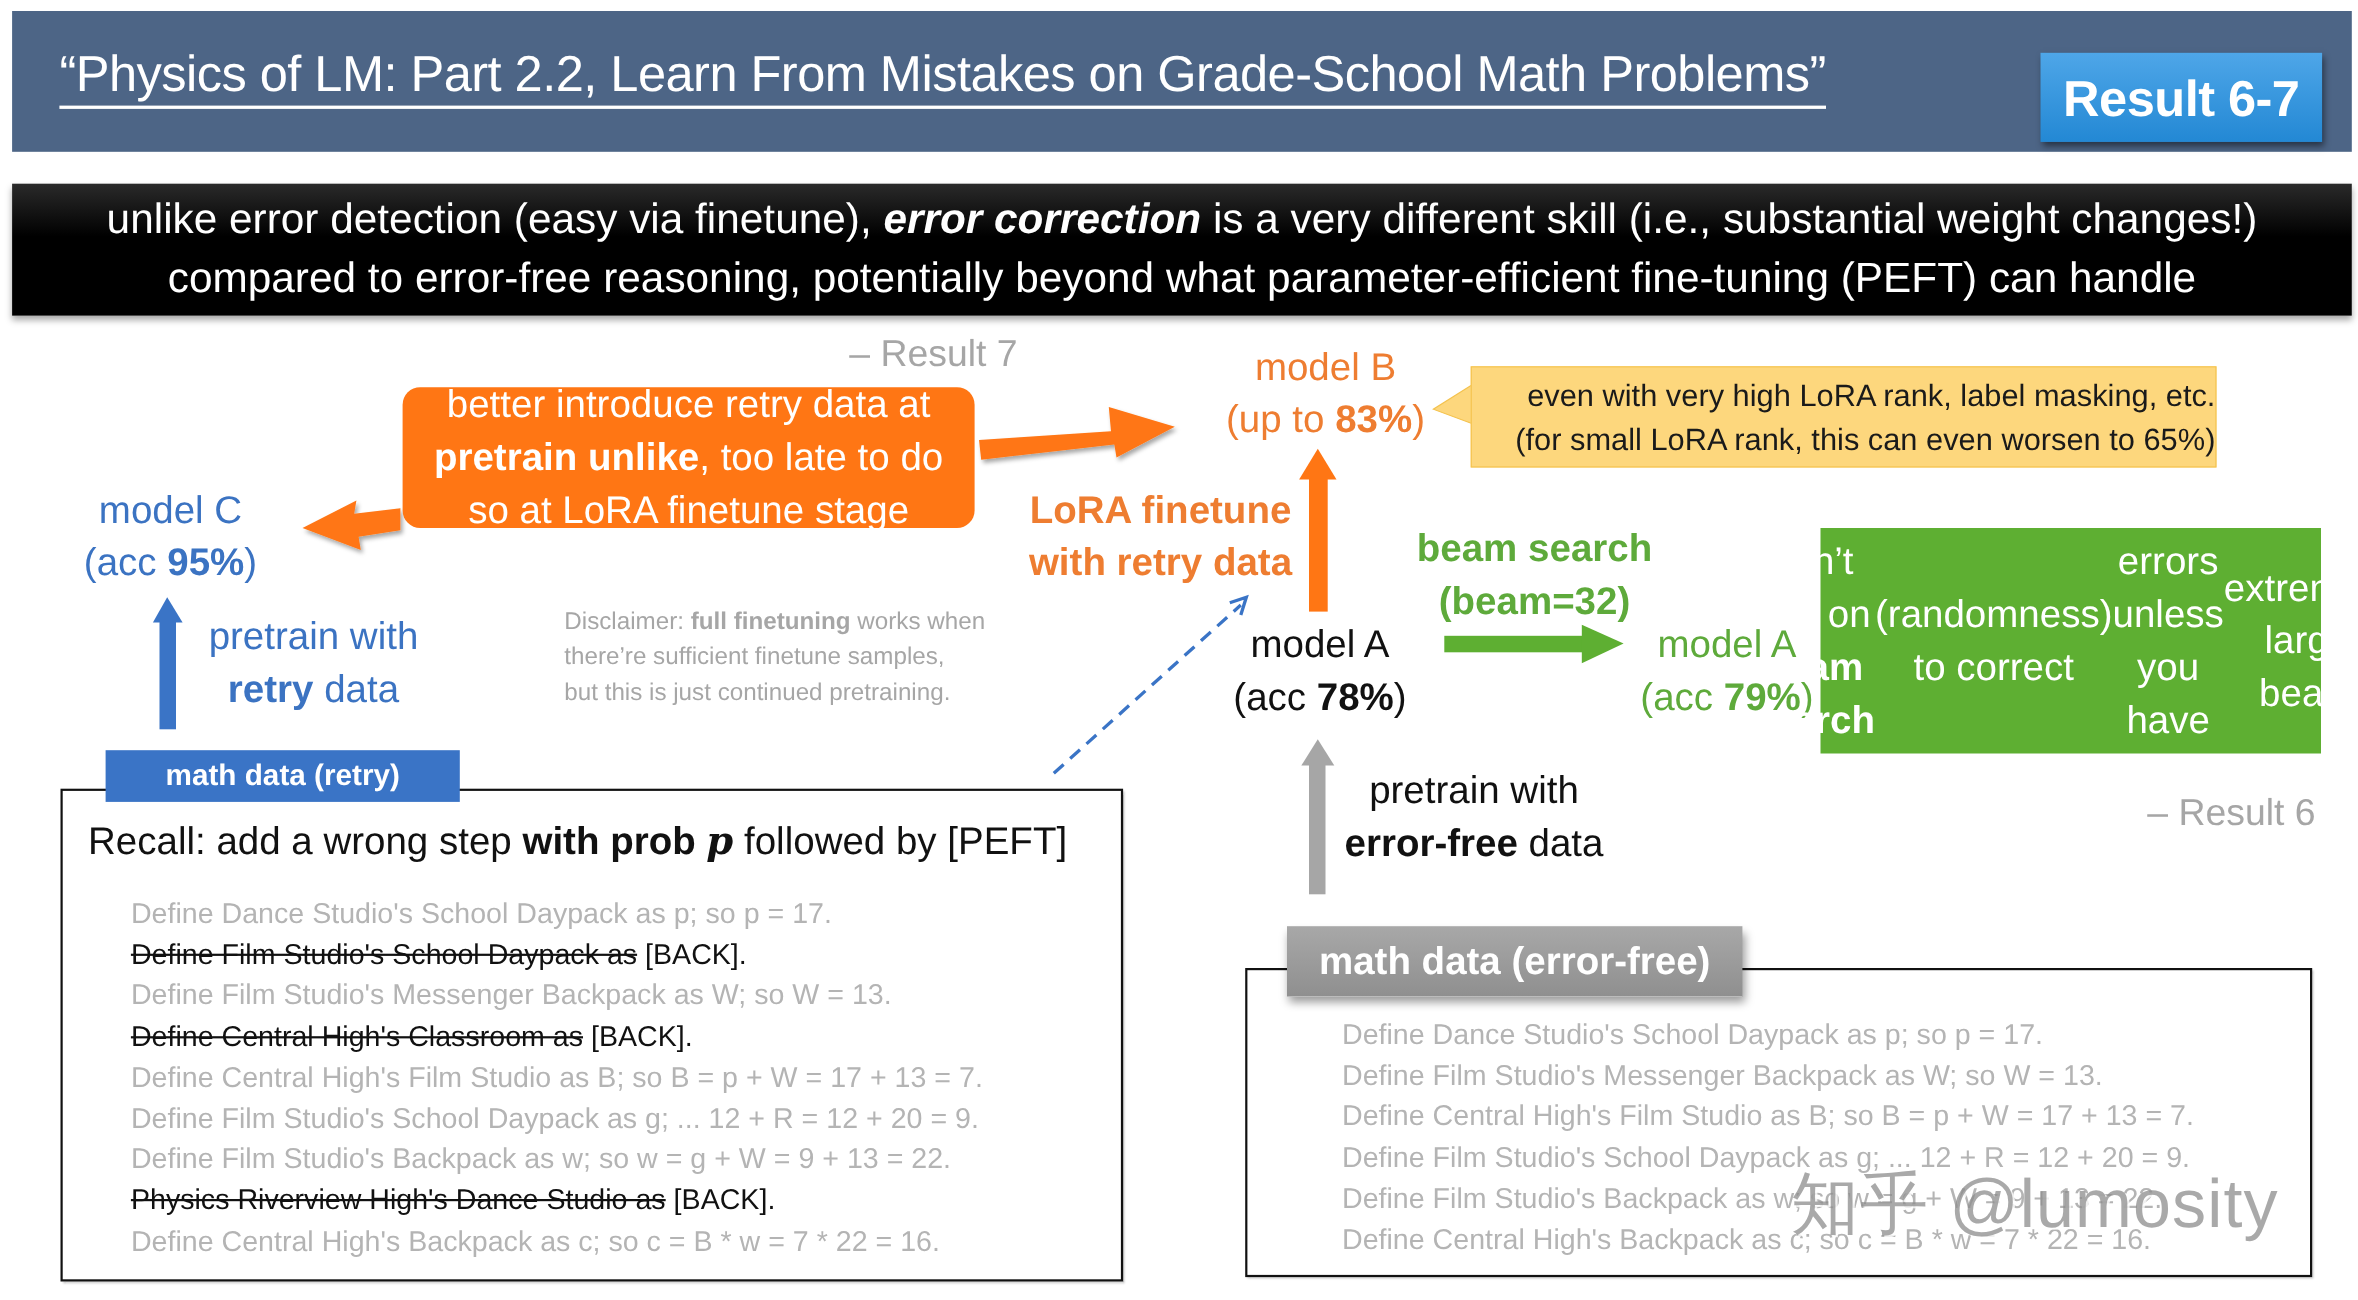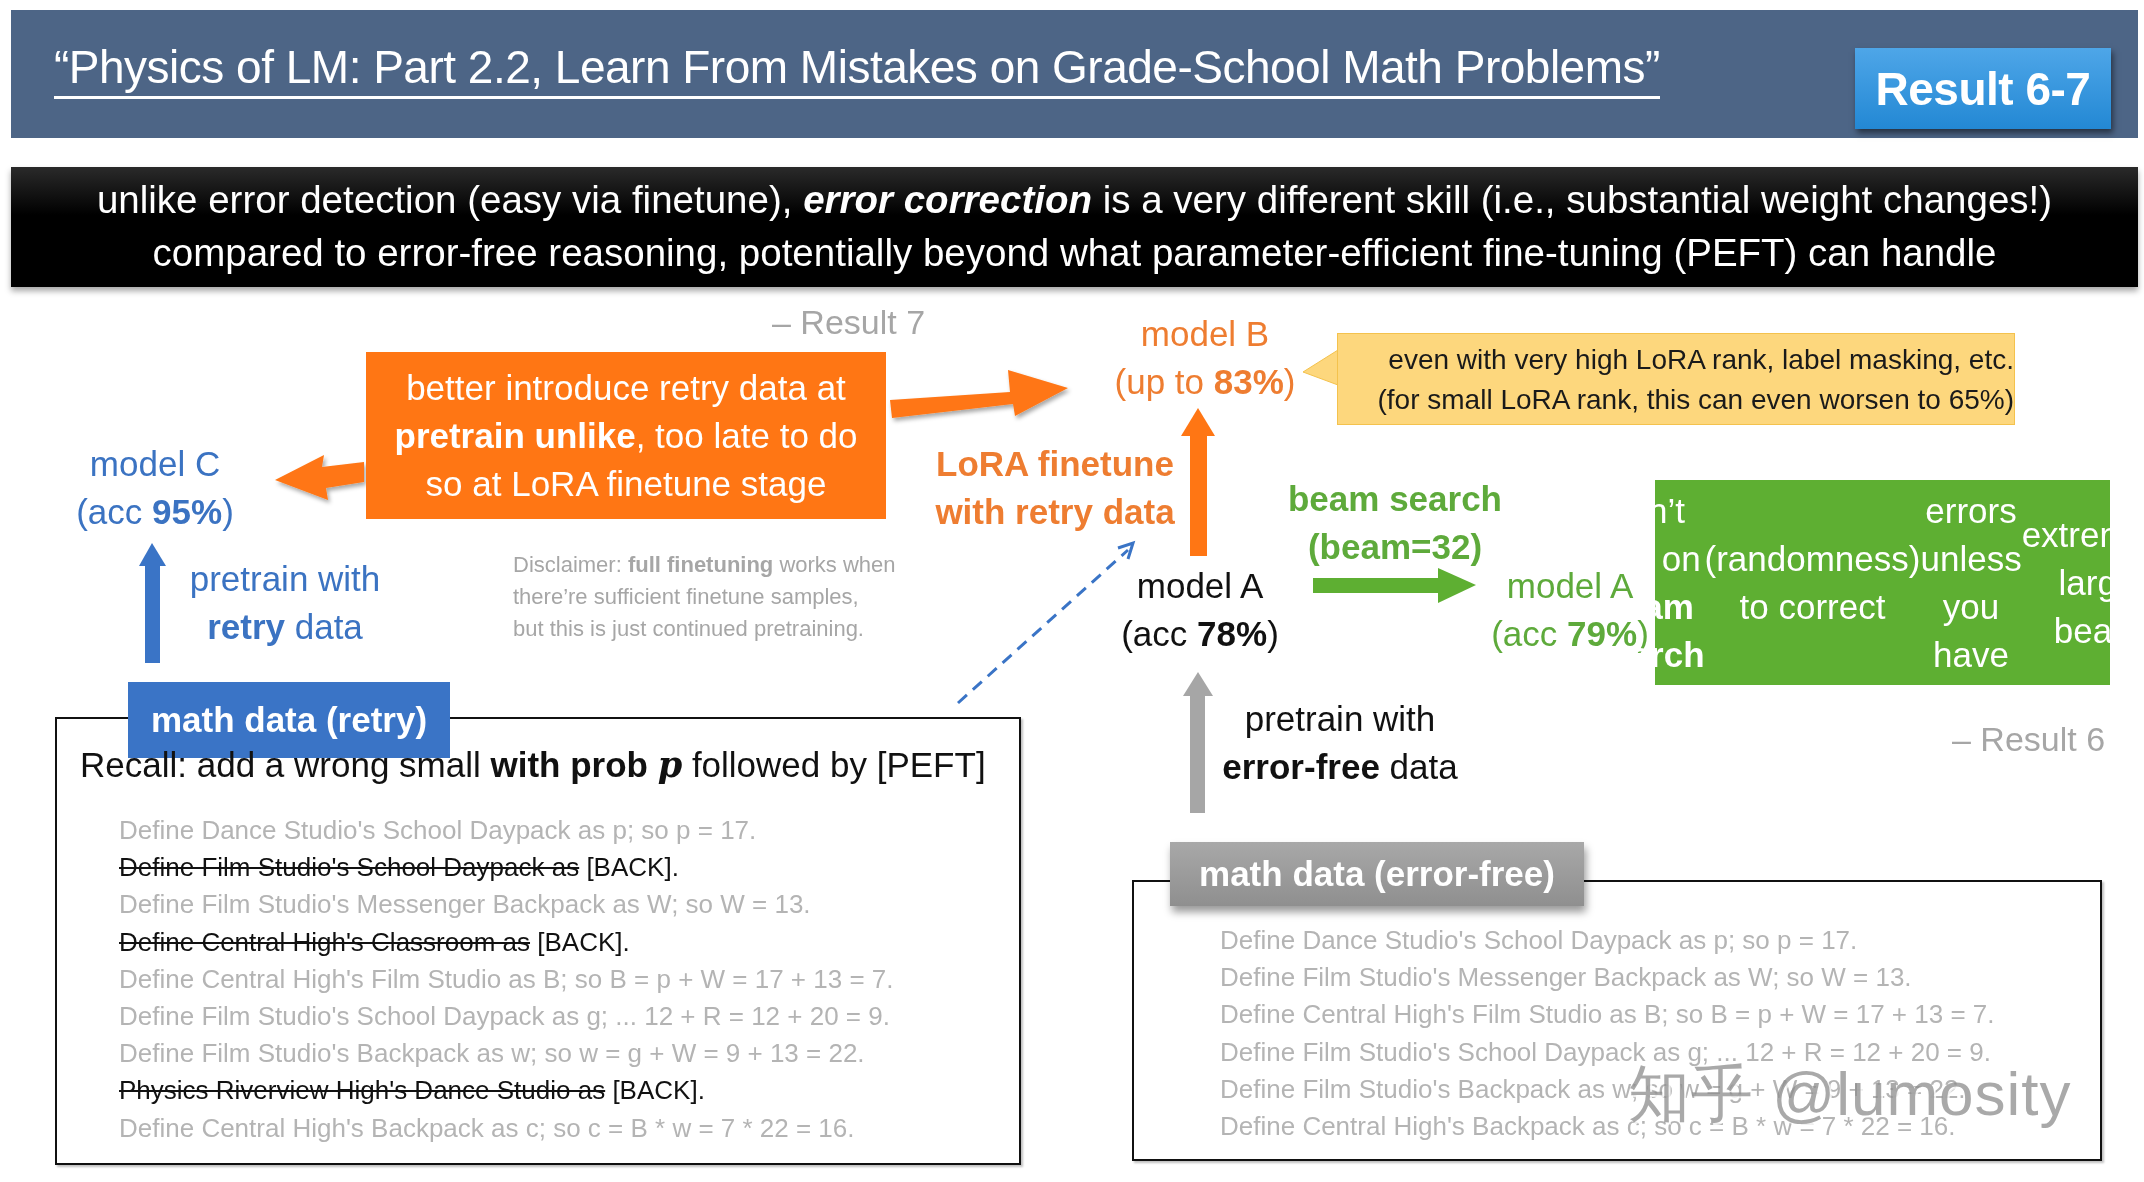--- a/index.html
+++ b/index.html
@@ -20,23 +20,23 @@
   
   #banner { left: 11px; top: 167px; width: 2127px; height: 120px;
             background: linear-gradient(#2a2a2a, #000 40%, #000);
             box-shadow: 0 4px 6px rgba(0,0,0,0.35);
             color: #fff; font-size: 38.5px; text-align: center; line-height: 53px; padding-top: 6px; box-sizing: border-box; }
   #banner b i { font-style: italic; }
 
   .c { text-align: center; white-space: nowrap; }
   .result-tag { color: #a6a6a6; font-size: 34px; white-space: nowrap; }
 
-  #orange-box { left: 366px; top: 352px; width: 520px; height: 167px; background: #ff7614;
+  #orange-box { left: 366px; top: 352px; width: 520px; height: 128px; background: #ff7614;
                 color: #fff; font-size: 35px; line-height: 48px; display: flex; flex-direction: column;
-                align-items: center; justify-content: center; text-align: center; }
+                align-items: center; justify-content: center; text-align: center; border-radius: 16px; }
 
   #model-b { left: 1090px; top: 310px; width: 230px; color: #ee7d31; font-size: 35px; line-height: 48px; }
   #callout { left: 1337px; top: 333px; width: 678px; height: 92px; background: #fdd77d;
              border: 1px solid #f4c24d; box-sizing: border-box; color: #1a1a1a; font-size: 28px;
              line-height: 40px; text-align: right; padding-top: 6px; }
 
   #model-c { left: 60px; top: 440px; width: 190px; color: #3b73c2; font-size: 35px; line-height: 48px; }
 
   #lora-label { left: 925px; top: 440px; width: 260px; color: #ee7d31; font-weight: bold; font-size: 35px; line-height: 48px; }
   #beam-label { left: 1285px; top: 475px; width: 220px; color: #5eaa3b; font-weight: bold; font-size: 35px; line-height: 48px; }
@@ -49,22 +49,22 @@
                align-items: center; justify-content: center; text-align: center; }
 
   #pretrain-retry { left: 170px; top: 555px; width: 230px; color: #3b73c2; font-size: 35px; line-height: 48px; }
   #disclaimer { left: 513px; top: 549px; width: 440px; color: #a6a6a6; font-size: 22px; line-height: 32px; }
   #pretrain-free { left: 1210px; top: 695px; width: 260px; color: #111; font-size: 35px; line-height: 48px; }
 
   
   .data-box { border: 2px solid #111; background: #fff; box-sizing: border-box;
               box-shadow: 2px 2px 2px rgba(0,0,0,0.25); }
   #retry-box { left: 55px; top: 717px; width: 966px; height: 448px; }
-  #retry-label { left: 96px; top: 682px; width: 322px; height: 76px; background: #3a74c6; color: #fff;
-                 font-weight: bold; font-size: 35px; display: flex; align-items: center; justify-content: center; margin-left: 32px; }
+  #retry-label { left: 96px; top: 682px; width: 322px; height: 47px; background: #3a74c6; color: #fff;
+                 font-weight: bold; font-size: 27px; display: flex; align-items: center; justify-content: center; }
   #recall { left: 80px; top: 740px; color: #111; font-size: 35px; white-space: nowrap; line-height: 50px; }
   #recall i { font-family: "DejaVu Serif", "Liberation Serif", serif; font-style: italic; font-weight: bold; }
 
   .line-list { color: #b4b4b4; font-size: 26px; line-height: 37.2px; white-space: nowrap; }
   .line-list .back { color: #111; }
   .line-list .back s { text-decoration-thickness: 2px; }
   #retry-lines { left: 119px; top: 812px; }
 
   #free-box { left: 1132px; top: 880px; width: 970px; height: 281px; }
   #free-label { left: 1170px; top: 842px; width: 414px; height: 64px;
@@ -196,21 +196,21 @@
   <div>but this is just continued pretraining.</div>
 </div>
 
 <div class="abs c narrow" id="pretrain-free">
   <div>pretrain with</div>
   <div><b>error-free</b><span> data</span></div>
 </div>
 
 <div class="abs data-box" id="retry-box"></div>
 <div class="abs narrow" id="retry-label">math data (retry)</div>
-<div class="abs narrow" id="recall"><span>Recall: add a wrong small </span><b>with prob </b><i>p</i><span> followed by [PEFT]</span></div>
+<div class="abs narrow" id="recall"><span>Recall: add a wrong step </span><b>with prob </b><i>p</i><span> followed by [PEFT]</span></div>
 <div class="abs line-list narrow" id="retry-lines">
   <div>Define Dance Studio's School Daypack as p; so p = 17.</div>
   <div class="back"><s>Define Film Studio's School Daypack as</s><span> [BACK].</span></div>
   <div>Define Film Studio's Messenger Backpack as W; so W = 13.</div>
   <div class="back"><s>Define Central High's Classroom as</s><span> [BACK].</span></div>
   <div>Define Central High's Film Studio as B; so B = p + W = 17 + 13 = 7.</div>
   <div>Define Film Studio's School Daypack as g; ... 12 + R = 12 + 20 = 9.</div>
   <div>Define Film Studio's Backpack as w; so w = g + W = 9 + 13 = 22.</div>
   <div class="back"><s>Physics Riverview High's Dance Studio as</s><span> [BACK].</span></div>
   <div>Define Central High's Backpack as c; so c = B * w = 7 * 22 = 16.</div>

